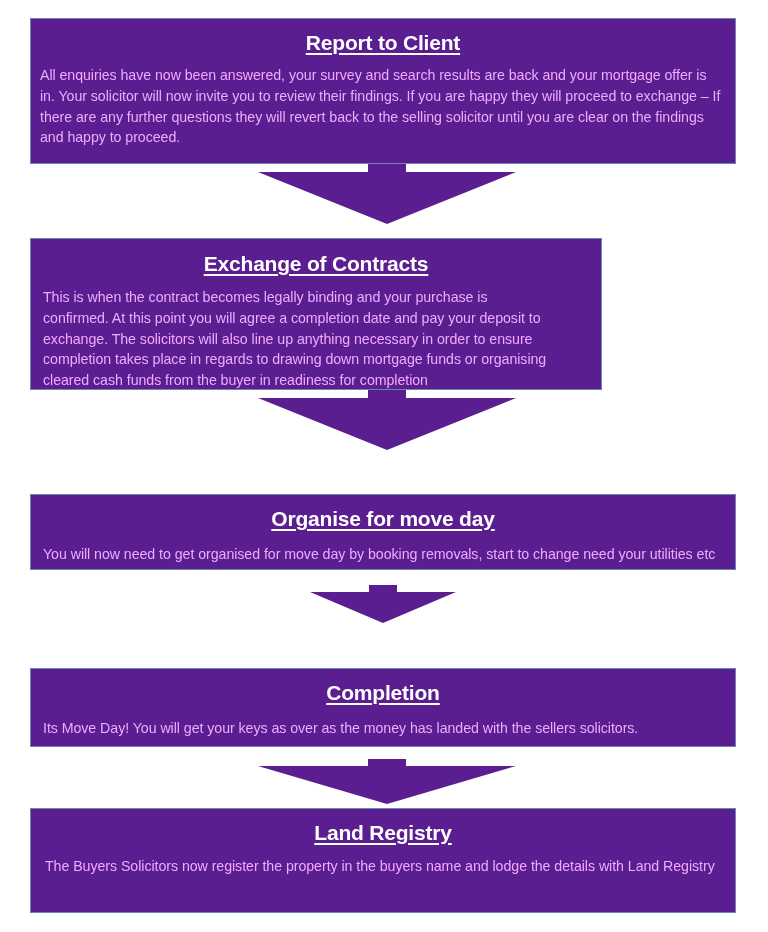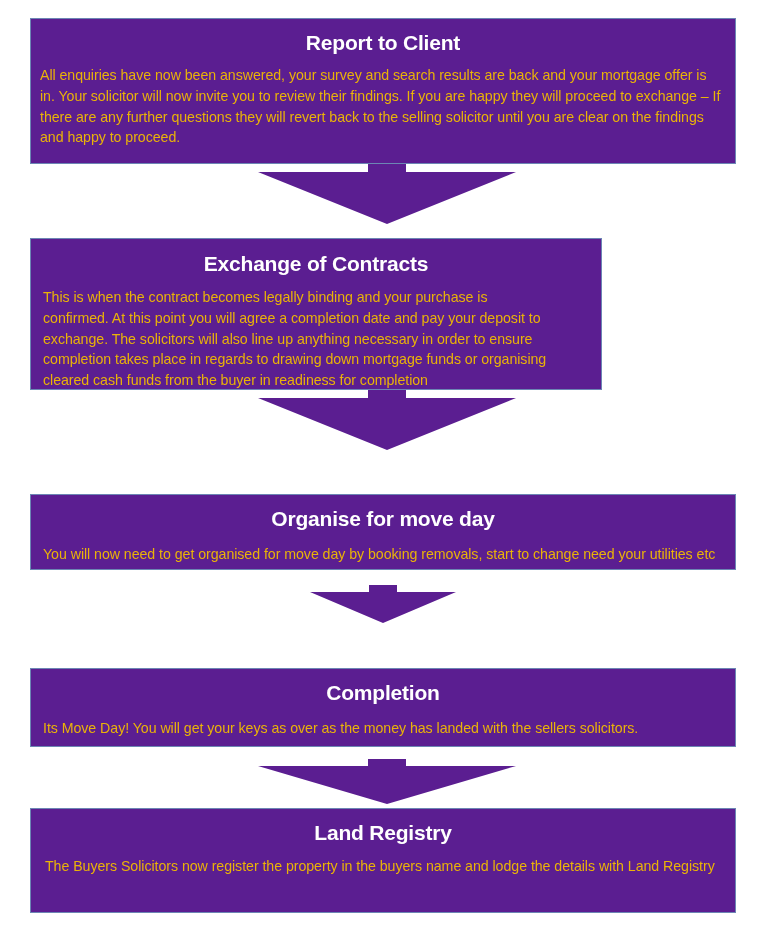--- a/index.html
+++ b/index.html
@@ -30,29 +30,30 @@
     color: #ffffff;
     overflow: hidden;
   }
 
   .step-title {
     text-align: center;
     font-weight: bold;
     font-size: 21px;
     line-height: 26px;
     letter-spacing: -0.2px;
+    text-decoration: underline;
     text-underline-offset: 3px;
     color: #ffffff;
     white-space: nowrap;
   }
 
   .step-body {
     font-size: 14.2px;
     line-height: 20.8px;
-    color: #eab308;
+    color: #f0abfc;
     text-align: left;
     letter-spacing: -0.05px;
   }
 
   
   #box-1 { left: 30px;  top: 18px;  width: 706px; height: 146px; }
   #box-1 .step-title { margin: 11px 0 0 0; }
   #box-1 .step-body  { margin: 9px 12px 0 9px; }
 
   #box-2 { left: 30px;  top: 238px; width: 572px; height: 152px; }

